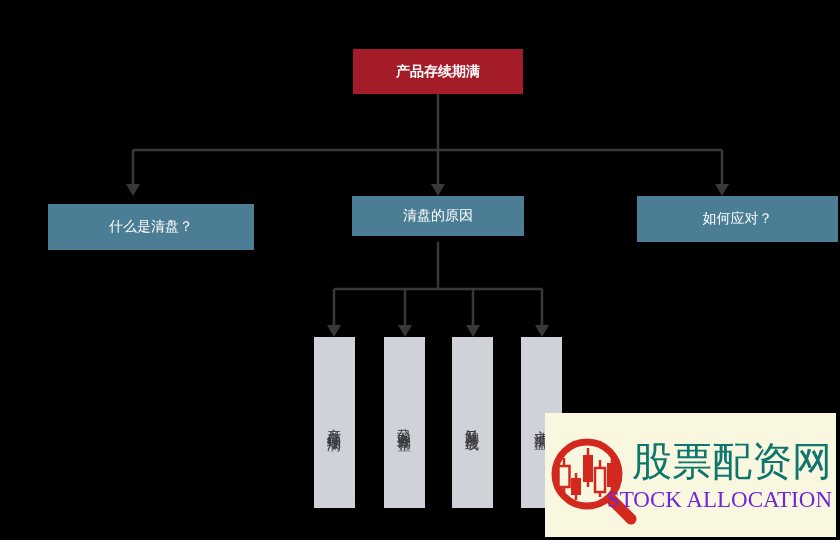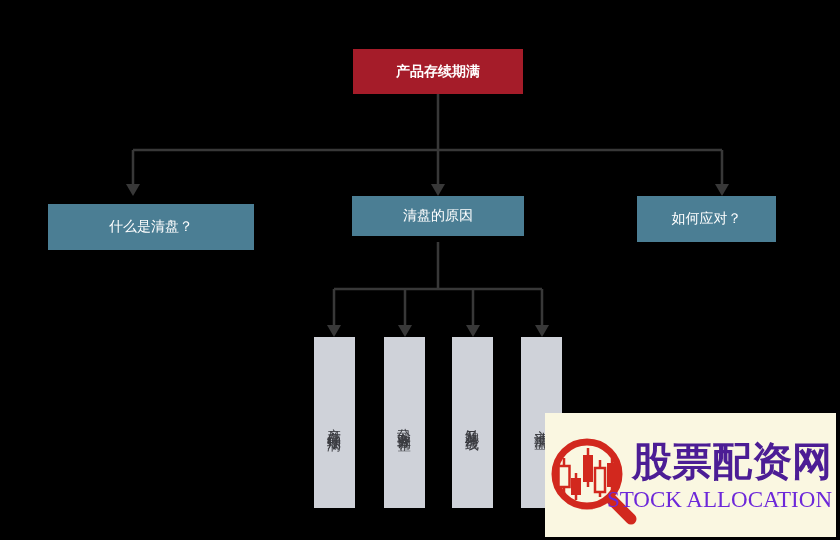--- a/index.html
+++ b/index.html
@@ -43,21 +43,21 @@
     font-size: 14px;
     font-weight: bold;
   }
   .node-branch {
     background: var(--branch-box, #4b7e94);
     color: #fff;
     font-size: 14px;
   }
   .node-branch-1 { left: 48px;  top: 204px; width: 206px; height: 46px; text-align: right; }
   .node-branch-2 { left: 352px; top: 196px; width: 172px; height: 40px; }
-  .node-branch-3 { left: 637px; top: 196px; width: 139px; height: 46px; }
+  .node-branch-3 { left: 637px; top: 196px; width: 201px; height: 46px; }
   .node-leaf {
     background: var(--leaf-box, #cfd2d9);
     color: #3a3b40;
     font-size: 14px;
     top: 337px; width: 41px; height: 171px;
   }
   .node-leaf .v-label {
     writing-mode: vertical-rl;
     text-orientation: upright;
     letter-spacing: 2px;
@@ -79,22 +79,22 @@
   }
   .wm-logo .ring   { stroke: var(--logo-red, #d2281e); stroke-width: 7; fill: none; }
   .wm-logo .handle { stroke: var(--logo-red, #d2281e); stroke-width: 11; stroke-linecap: round; }
   .wm-logo .wick   { stroke: var(--logo-red, #d2281e); stroke-width: 2.5; }
   .wm-logo .hollow { stroke: var(--logo-red, #d2281e); stroke-width: 2.5; fill: var(--watermark-bg, #faf7e1); }
   .wm-logo .solid  { fill: var(--logo-red, #d2281e); stroke: none; }
   .wm-cn {
     position: absolute;
     right: 4px; top: 26px;
     font-size: 40px;
-    font-weight: bold;
-    color: #4c1d95;
+    font-weight: normal;
+    color: #0f766e;
     line-height: 1.1;
     white-space: nowrap;
   }
   .wm-en {
     position: absolute;
     right: 4px; top: 75px;
     font-family: "Liberation Serif", "DejaVu Serif", serif;
     font-size: 23px;
     color: #6d28d9;
     line-height: 1;

